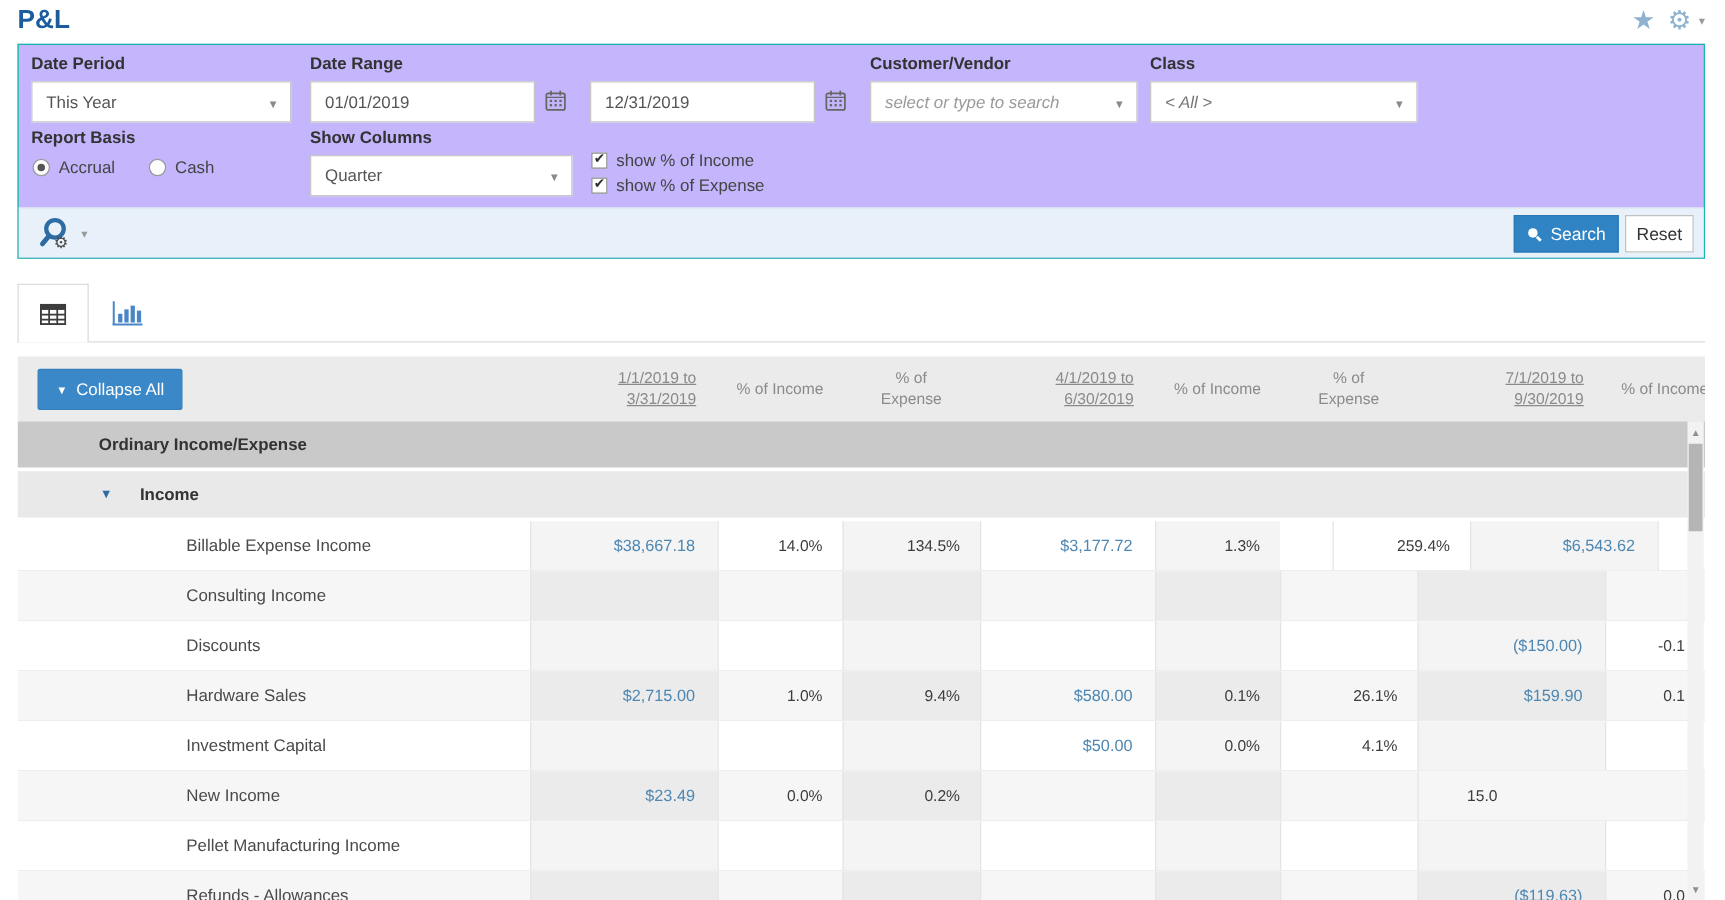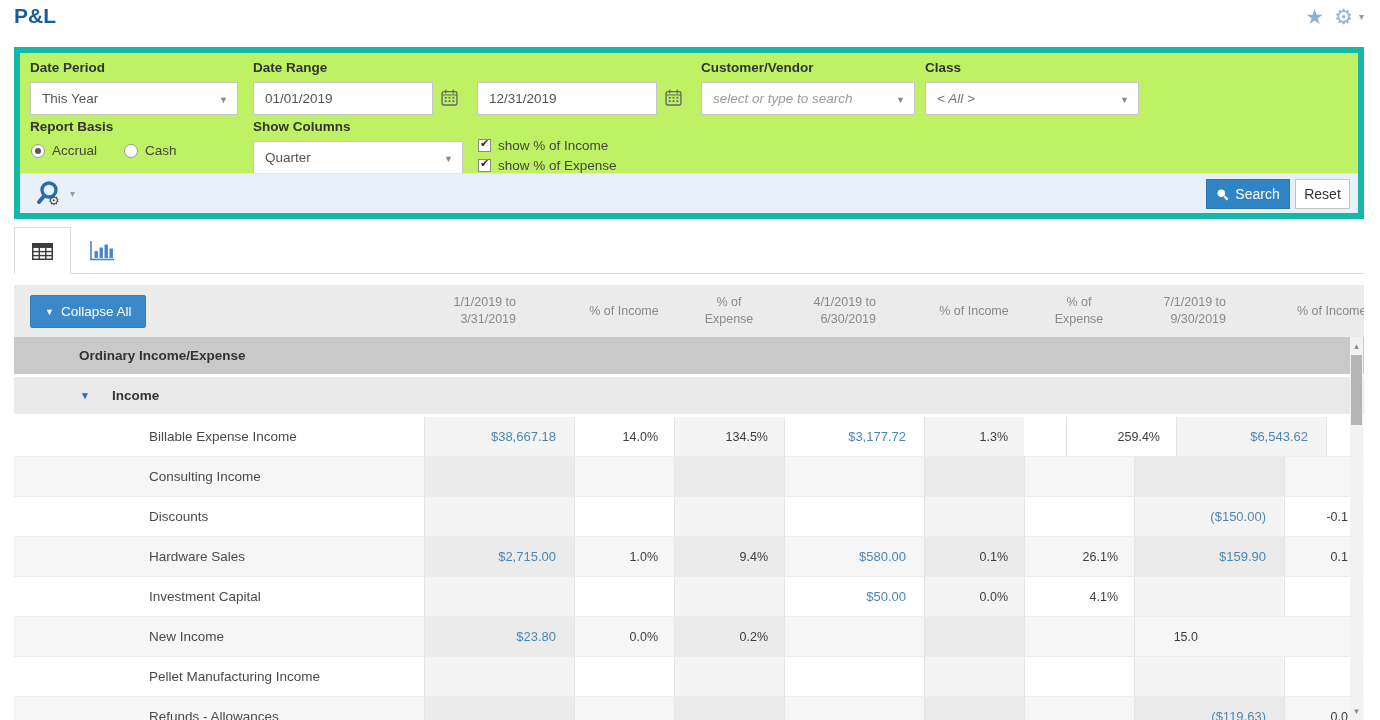--- a/index.html
+++ b/index.html
@@ -7,22 +7,22 @@
               font-family:"Liberation Sans", sans-serif; color:#333; }
   #stage { position:relative; width:1380px; height:720px; }
 
   
   .page-title { position:absolute; left:14px; top:4px; font-size:21px; font-weight:bold; color:#1a5c9e; }
   .top-icons { position:absolute; right:16px; top:6px; display:flex; align-items:center; gap:10px; }
   .steel-icon { color:#8fb2d1; font-size:21px; line-height:1; cursor:pointer; }
   .mini-caret { color:#9a9a9a; font-size:10px; margin-left:-4px; cursor:pointer; }
 
   
-  .filter-panel { position:absolute; left:14px; top:47px; width:1350px; height:172px;
-                  border:6px solid #14b8a6; background:#bef264; }
+  .filter-panel { position:absolute; left:14px; top:35px; width:1350px; height:172px;
+                  border:1px solid #14b8a6; background:#c4b5fd; }
   .f-label { position:absolute; font-size:13.5px; font-weight:bold; color:#333; }
   .box { position:absolute; height:33px; border:1px solid #c6c6c6; background:#fff;
          display:flex; align-items:center; padding:0 26px 0 11px; font-size:13.5px; color:#555; cursor:pointer; }
   .box .caret { position:absolute; right:9px; top:12px; color:#8a8a8a; font-size:9px; }
   .box.input { cursor:text; padding-right:11px; }
   .placeholder { font-style:italic; color:#9a9a9a; }
   .italic-val { font-style:italic; color:#777; }
   .cal-btn { position:absolute; width:18px; height:18px; background:none; border:none; cursor:pointer; }
 
   .radio { position:absolute; display:flex; align-items:center; gap:7px; font-size:13.5px; color:#444; cursor:pointer; }
@@ -51,21 +51,21 @@
 
   
   .report { position:absolute; left:14px; top:285px; width:1350px; height:435px; overflow:hidden; background:#fff; }
   .thead { position:relative; height:52px; background:#ebebeb; display:flex; }
   .collapse-btn { position:absolute; left:16px; top:10px; height:33px; background:#3a88c8; border:1px solid #3580be;
                   color:#fff; font-size:13.5px; font-family:inherit; padding:0 14px; border-radius:2px;
                   display:flex; align-items:center; gap:7px; cursor:pointer; }
   .collapse-btn .tri { font-size:9px; }
   .h-spacer { width:410px; flex:0 0 410px; }
   .h-cell { display:flex; align-items:center; font-size:12.5px; color:#8a8a8a; line-height:1.35; overflow:hidden; }
-  .h-cell.right { text-align:right; padding-right:17px; }
+  .h-cell.right { justify-content:flex-end; text-align:right; padding-right:17px;text-decoration:underline; }
   .h-cell.center { justify-content:center; text-align:center; }
   .h-cell.clip { justify-content:flex-start; padding-left:13px; white-space:nowrap; }
   .h-cell .wrapnarrow { max-width:58px; }
   .h-cell .wrapdate { max-width:92px; }
 
   .trow { display:flex; height:40px; border-bottom:1px solid #ededed; background:#fff; }
   .trow.alt { background:#f6f6f6; }
   .name-cell { flex:0 0 410px; display:flex; align-items:center; padding-left:135px;
                font-size:13.5px; color:#4a4a4a; }
   .v-cell { display:flex; align-items:center; justify-content:flex-end; border-left:1px solid #e4e4e4;
@@ -327,21 +327,21 @@
           <div class="v-cell" style="flex: 0 0 100px;"></div>
           <div class="v-cell shade" style="flex: 0 0 110px;"></div>
           <div class="v-cell amt amt-link" style="flex: 0 0 140px;">$50.00</div>
           <div class="v-cell shade" style="flex: 0 0 100px;">0.0%</div>
           <div class="v-cell" style="flex: 0 0 110px;">4.1%</div>
           <div class="v-cell amt shade" style="flex: 0 0 150px;"></div>
           <div class="v-cell lastcol" style="flex: 0 0 80px;"></div>
         </div>
         <div class="trow alt">
           <div class="name-cell">New Income</div>
-          <div class="v-cell amt shade amt-link" style="flex: 0 0 150px;">$23.80</div>
+          <div class="v-cell amt shade amt-link" style="flex: 0 0 150px;">$23.49</div>
           <div class="v-cell" style="flex: 0 0 100px;">0.0%</div>
           <div class="v-cell shade" style="flex: 0 0 110px;">0.2%</div>
           <div class="v-cell amt" style="flex: 0 0 140px;"></div>
           <div class="v-cell shade" style="flex: 0 0 100px;"></div>
           <div class="v-cell" style="flex: 0 0 110px;"></div>
           <div class="v-cell lastcol" style="flex: 0 0 80px;">15.0</div>
         </div>
         <div class="trow">
           <div class="name-cell">Pellet Manufacturing Income</div>
           <div class="v-cell amt shade" style="flex: 0 0 150px;"></div>

